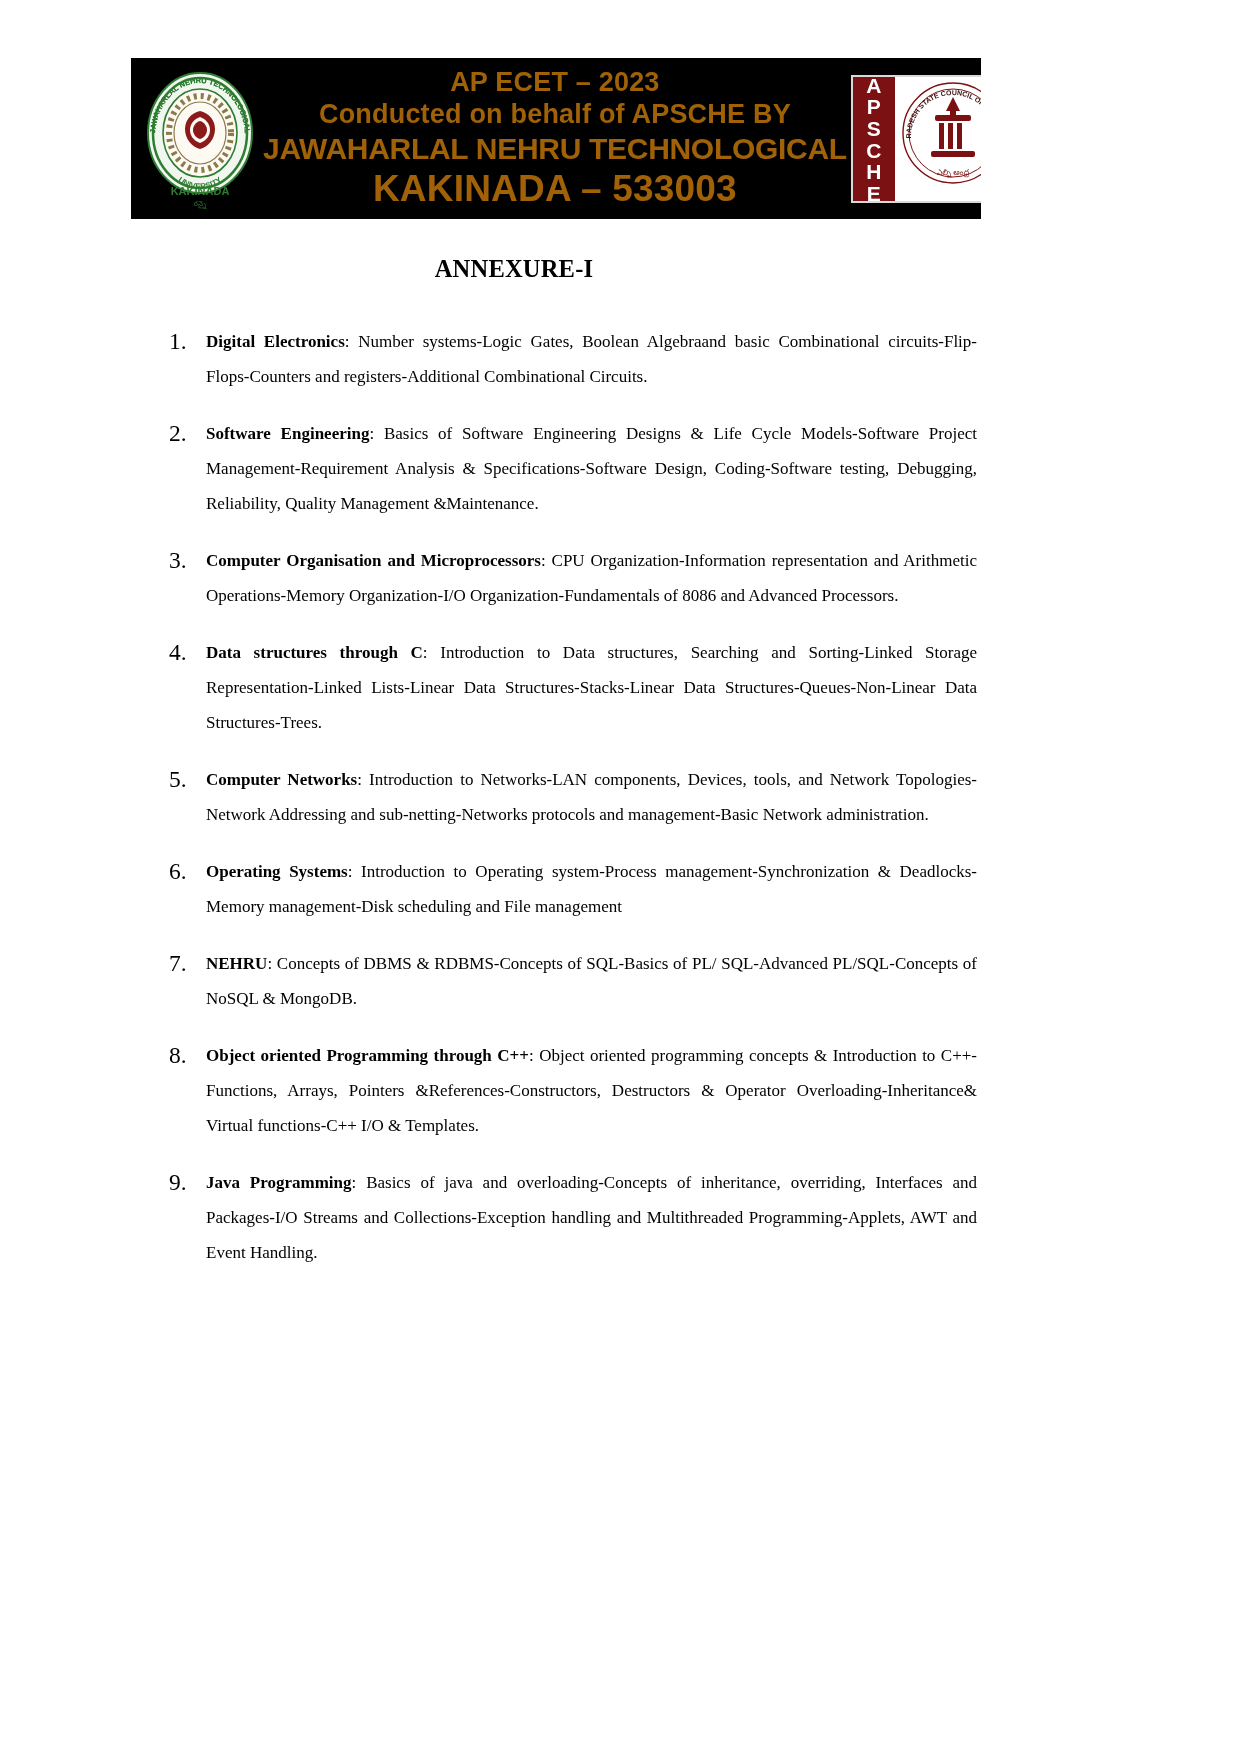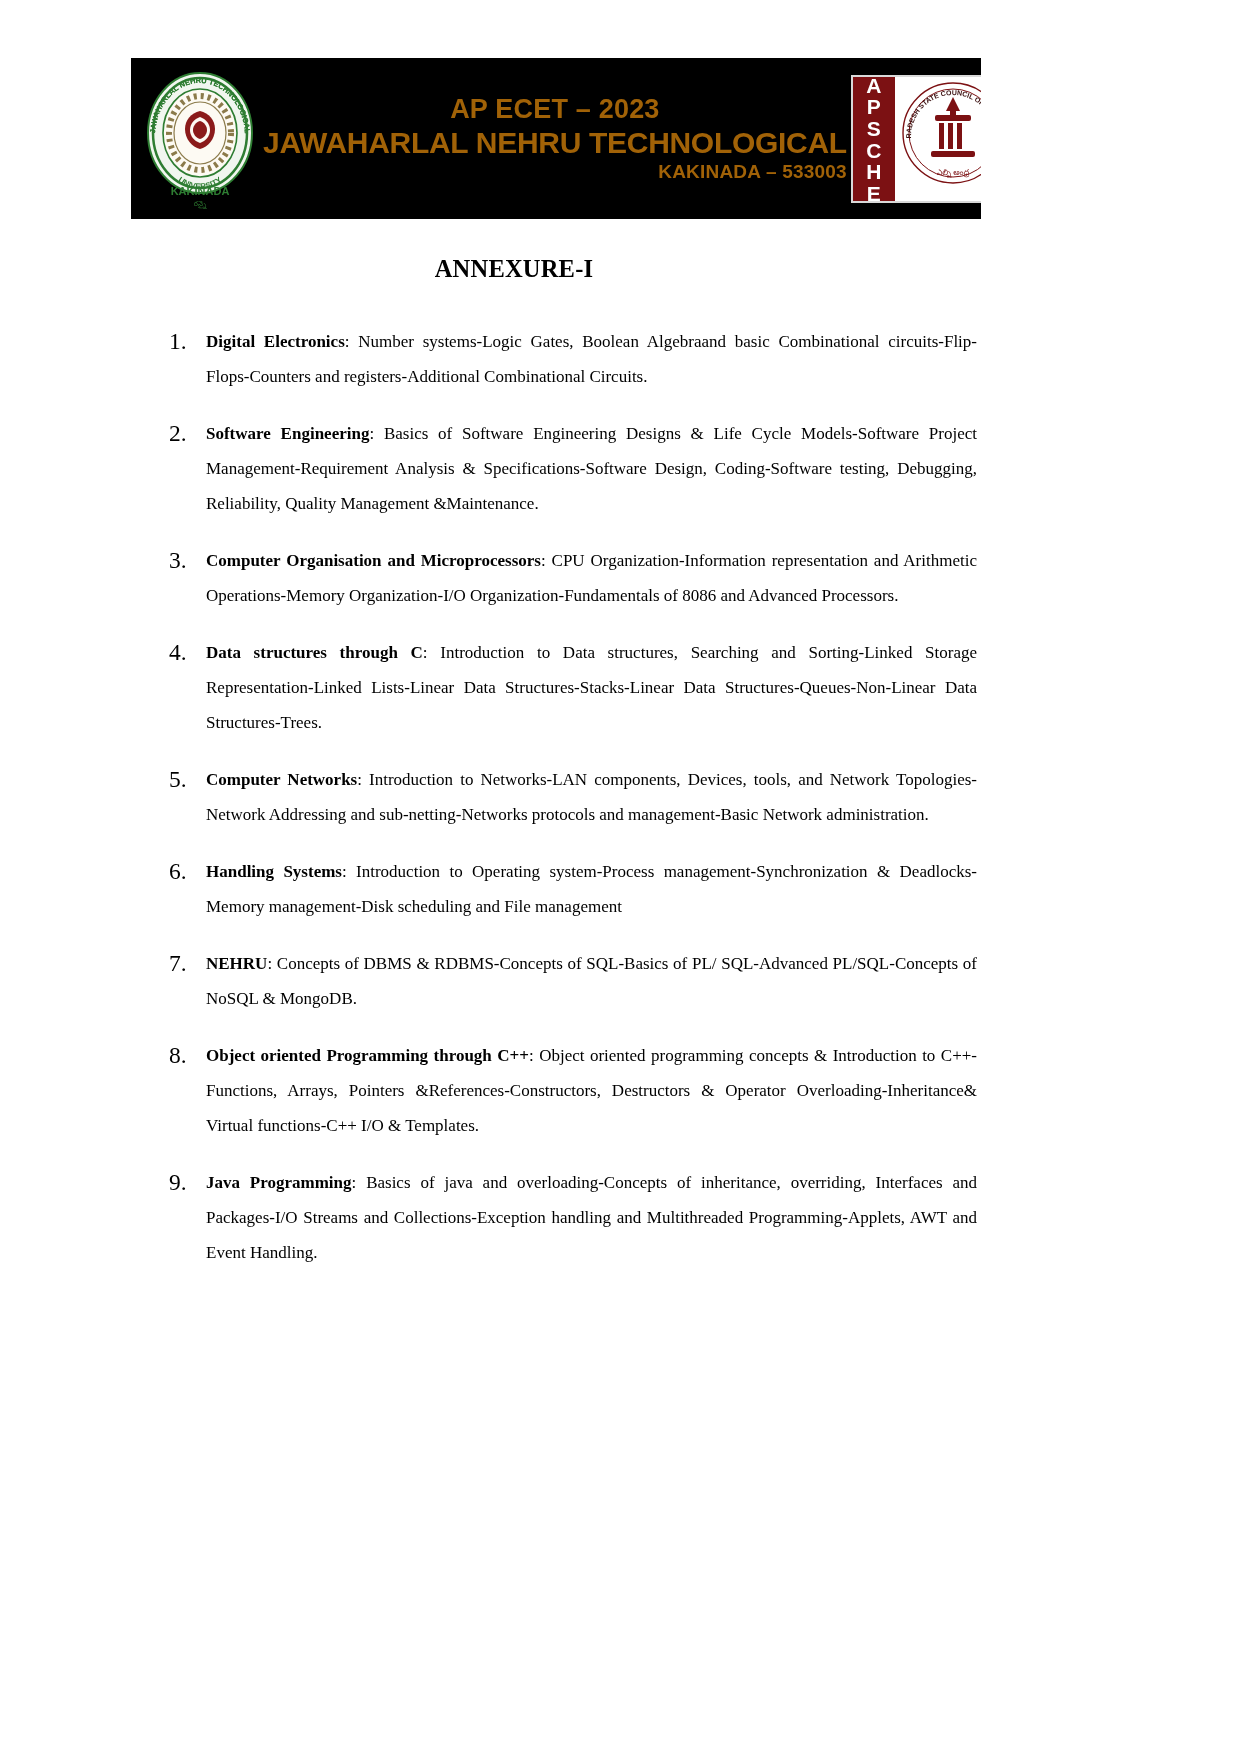--- a/index.html
+++ b/index.html
@@ -92,21 +92,21 @@
     font-family: "Liberation Sans", sans-serif;
     font-weight: bold;
     line-height: 1.2;
     padding: 0 4px;
     white-space: nowrap;
   }
   .banner-text .l1 { font-size: 27px; letter-spacing: 0.2px; }
   .banner-text .l2 { font-size: 27px; letter-spacing: 0.2px; }
   .banner-text .l3 { font-size: 30px; letter-spacing: -0.3px; }
   .banner-text .l4 { font-size: 27px; letter-spacing: 0.2px; }
-  .banner-text .l5 { font-size: 19px; letter-spacing: 0.2px; text-align: right; }
+  .banner-text .l5 { font-size: 37px; letter-spacing: 0.2px; }
 
   
   .titles {
     position: absolute;
     left: 0;
     top: 253px;
     width: 1028px;
     text-align: center;
   }
   .titles .t {
@@ -179,20 +179,21 @@
         <text font-family="Liberation Sans, sans-serif" font-size="8" font-weight="bold" fill="#2e7d32">
           <textPath href="#arcBot" startOffset="50%" text-anchor="middle">UNIVERSITY</textPath>
         </text>
         <text x="59" y="128" font-family="Liberation Sans, sans-serif" font-size="11" font-weight="bold" fill="#2e7d32" text-anchor="middle">KAKINADA</text>
         <text x="59" y="139" font-family="Liberation Sans, sans-serif" font-size="7" fill="#2e7d32" text-anchor="middle">రన్నై</text>
       </svg>
     </div>
 
     <div class="banner-text">
       <div class="l1">AP ECET – 2023</div>
+      <div class="l2">Conducted on behalf of APSCHE BY</div>
       <div class="l3">JAWAHARLAL NEHRU TECHNOLOGICAL</div>
       <div class="l5">KAKINADA – 533003</div>
     </div>
 
     <div class="apsche-logo">
       <div class="apsche-band">
         <span>A</span>
         <span>P</span>
         <span>S</span>
         <span>C</span>
@@ -251,21 +252,21 @@
       <div class="item-body"><b>Data structures through C</b><span>: </span><span>Introduction to Data structures, Searching and Sorting-Linked Storage Representation-Linked Lists-Linear Data Structures-Stacks-Linear Data Structures-Queues-Non-Linear Data Structures-Trees.</span></div>
     </div>
 
     <div class="item">
       <div class="item-num">5.</div>
       <div class="item-body"><b>Computer Networks</b><span>: </span><span>Introduction to Networks-LAN components, Devices, tools, and Network Topologies-Network Addressing and sub-netting-Networks protocols and management-Basic Network administration.</span></div>
     </div>
 
     <div class="item">
       <div class="item-num">6.</div>
-      <div class="item-body"><b>Handling Systems</b><span>: </span><span>Introduction to Operating system-Process management-Synchronization &amp; Deadlocks-Memory management-Disk scheduling and File management</span></div>
+      <div class="item-body"><b>Operating Systems</b><span>: </span><span>Introduction to Operating system-Process management-Synchronization &amp; Deadlocks-Memory management-Disk scheduling and File management</span></div>
     </div>
 
     <div class="item">
       <div class="item-num">7.</div>
       <div class="item-body"><b>NEHRU</b><span>: </span><span>Concepts of DBMS &amp; RDBMS-Concepts of SQL-Basics of PL/ SQL-Advanced PL/SQL-Concepts of NoSQL &amp; MongoDB.</span></div>
     </div>
 
     <div class="item">
       <div class="item-num">8.</div>
       <div class="item-body"><b>Object oriented Programming through C++</b><span>: </span><span>Object oriented programming concepts &amp; Introduction to C++-Functions, Arrays, Pointers &amp;References-Constructors, Destructors &amp; Operator Overloading-Inheritance&amp; Virtual functions-C++ I/O &amp; Templates.</span></div>

